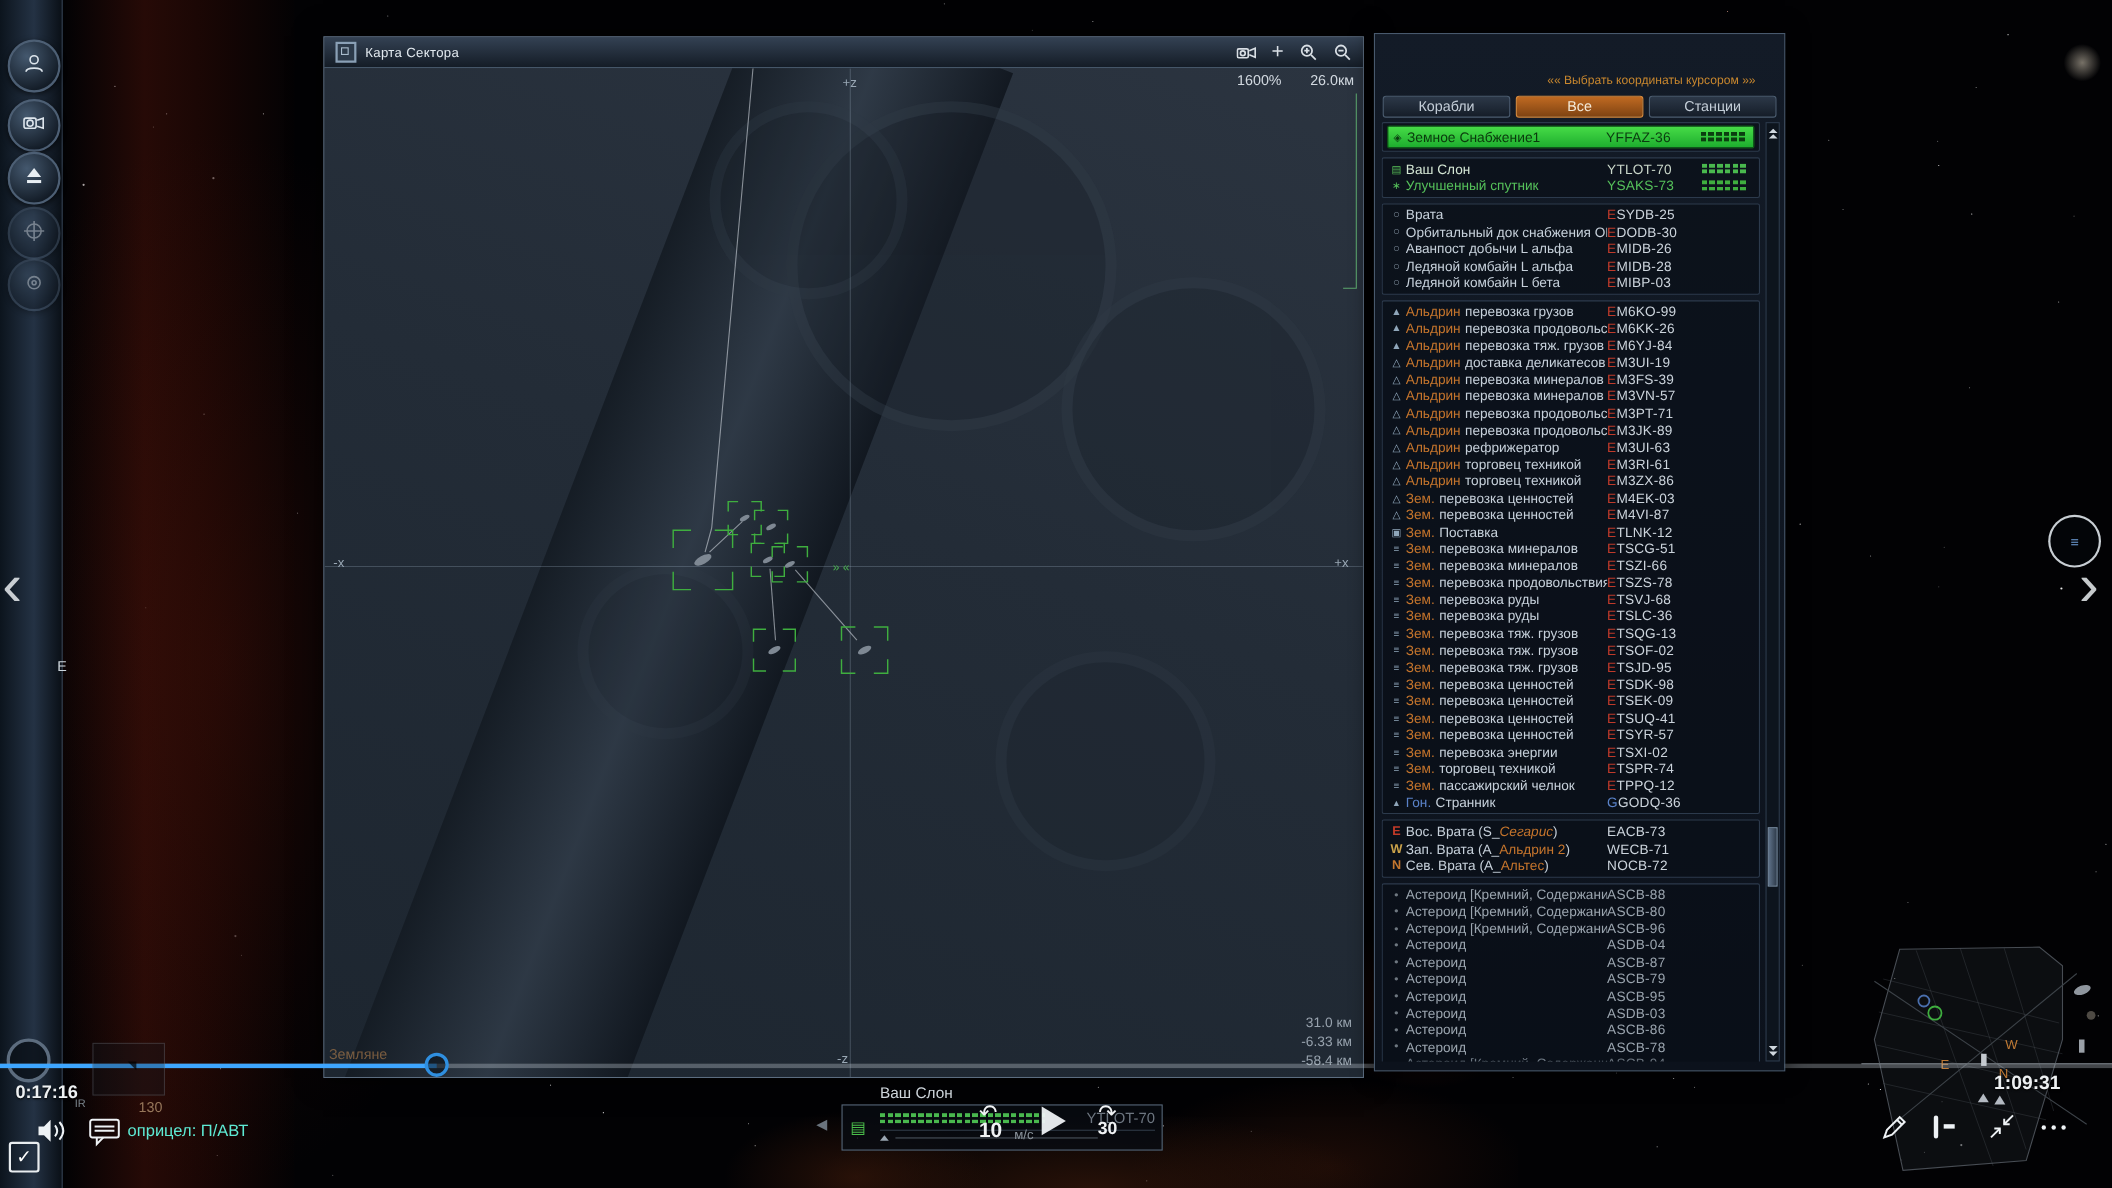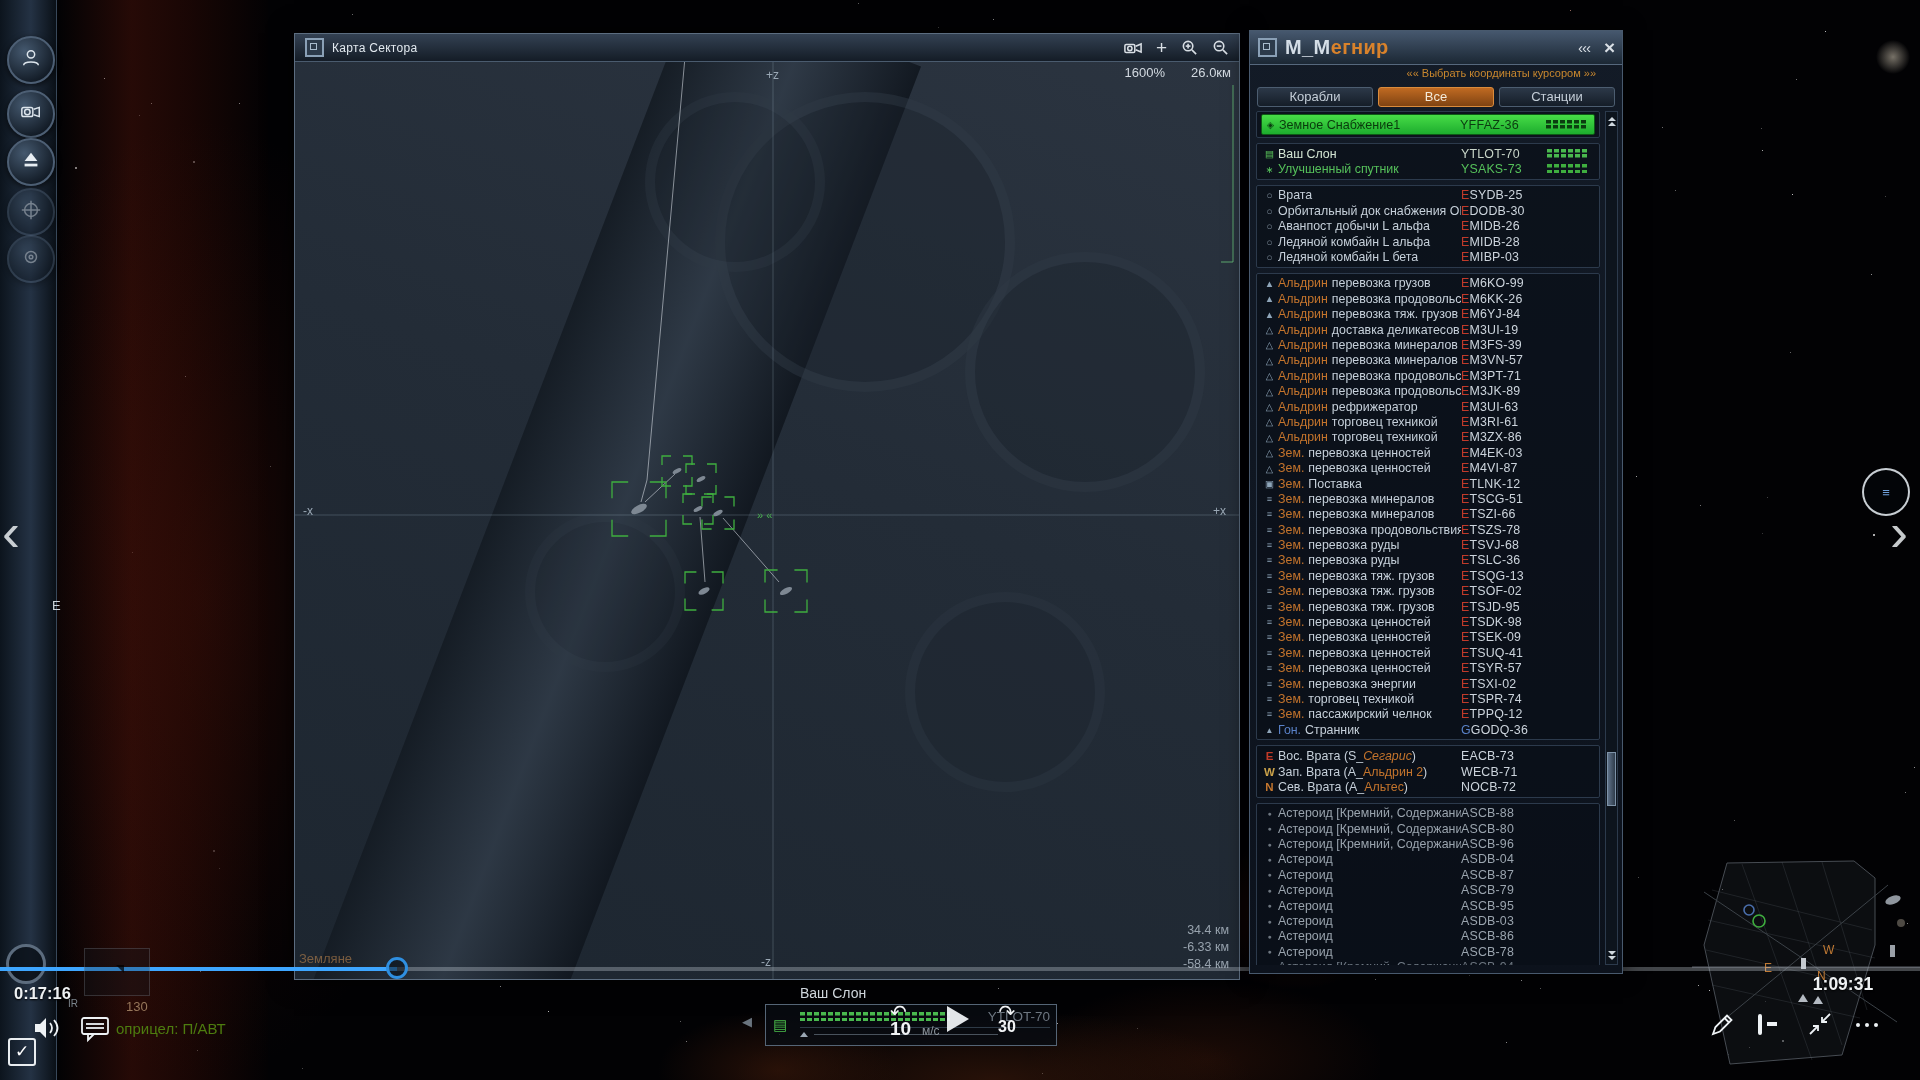--- a/index.html
+++ b/index.html
@@ -421,34 +421,28 @@
         </svg>
       <div class="zoom-readout">
         <span>1600%</span>
         <span>26.0км</span>
       </div>
       <span class="axis" style="left:471px;top:6px">+z</span>
       <span class="axis" style="left:8px;top:442px">-x</span>
       <span class="axis" style="left:918px;top:442px">+x</span>
       <span class="axis" style="left:466px;top:893px">-z</span>
       <div class="map-distances" id="map-distances">
-          <div>34.4 км</div>
+          <div>31.0 км</div>
           <div>-6.33 км</div>
           <div>-58.4 км</div>
         </div>
     </div>
   </section>
 
   <section class="panel">
-    <header class="panel-header">
-      <span class="cube"></span>
-      <span class="panel-title"><span>М_М</span><span class="hl">егнир</span></span>
-      <span class="win-btn" style="margin-left:auto">‹‹‹</span>
-      <span class="win-btn x">×</span>
-    </header>
     <div class="panel-hint">«« Выбрать координаты курсором »»</div>
     <div class="tabs" id="tabs">
         <div class="tab">Корабли</div>
         <div class="tab active">Все</div>
         <div class="tab">Станции</div>
       </div>
     <div class="list-area" id="list-groups">
         <div class="grp">
           <div class="row selrow">
             <span class="ric">◈</span>
@@ -854,21 +848,21 @@
       </svg>
   </span>
   <span class="hudtext cc-icon" style="left:80px;top:1015px">
     <svg width="32" height="28" viewBox="0 0 32 28">
         <rect x="2" y="3" width="26" height="16" rx="2"></rect>
         <line x1="6" y1="9" x2="24" y2="9"></line>
         <line x1="6" y1="13" x2="24" y2="13"></line>
         <path d="M8 19 v6 l6 -6"></path>
       </svg>
   </span>
-  <span class="hudtext" style="left:116px;top:1020px;font-size:15px;color:#4d7c0f">оприцел: П/АВТ</span>
+  <span class="hudtext" style="left:116px;top:1020px;font-size:15px;color:#5eead4">оприцел: П/АВТ</span>
   <div class="hudtext checkbox" style="left:8px;top:1038px">✓</div>
 
   <span class="tgt-label">Ваш Слон</span>
   <span class="pointer-left">◀</span>
   <div class="tgt-box">
     <div class="tgt-ic">▤</div>
     <div class="tgt-main">
       <div class="tgt-r1">
         <span class="bars" style="--bc:#49b84e;width:150px"></span>
         <span class="tgt-code">YTLOT-70</span>

